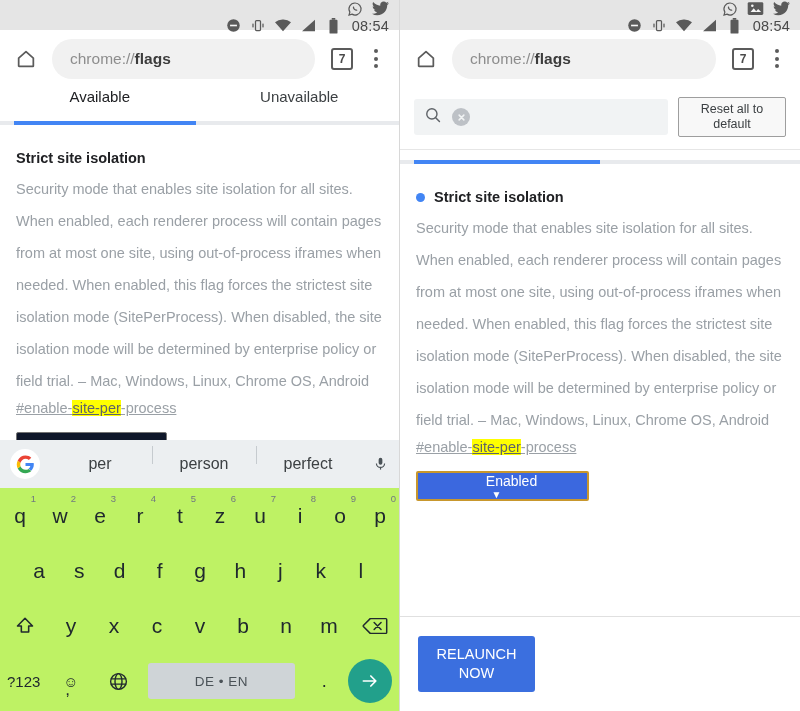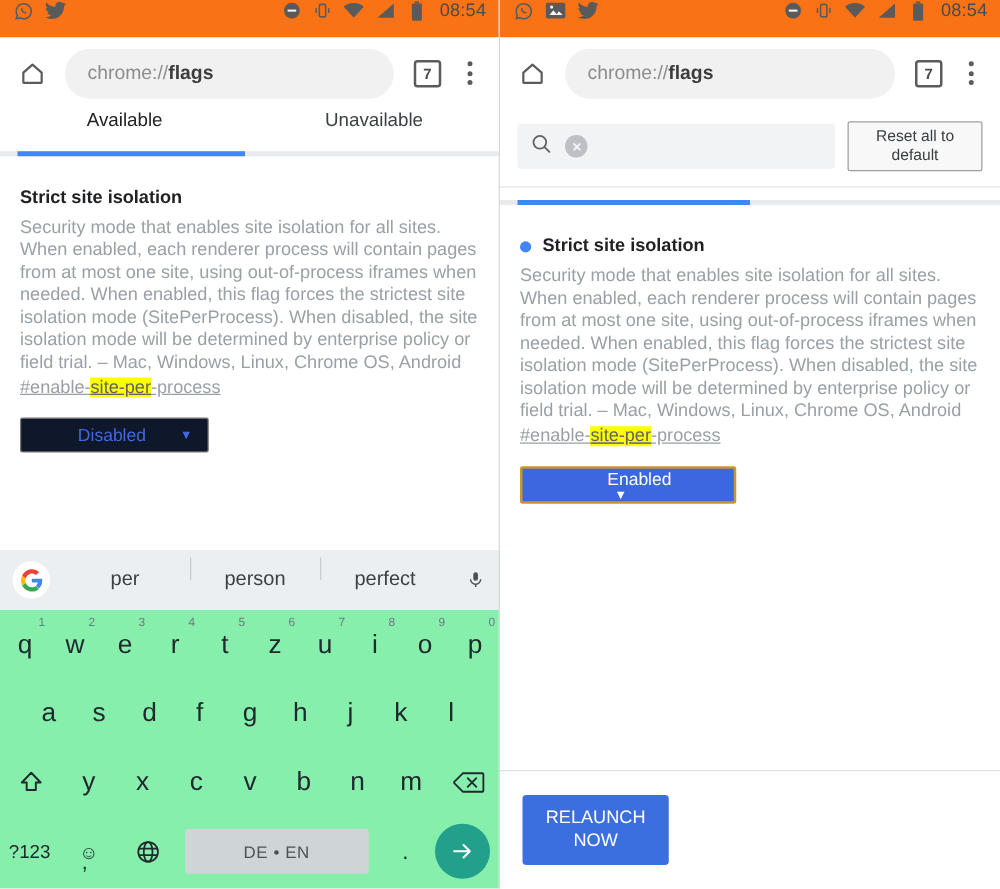--- a/index.html
+++ b/index.html
@@ -8,23 +8,24 @@
     font-family: "Liberation Sans", "DejaVu Sans", sans-serif;
     background: #ffffff;
     overflow: hidden;
   }
   .screens { display: flex; width: 800px; height: 711px; }
   .phone { width: 400px; height: 711px; position: relative; background: #fff; overflow: hidden; }
   .phone.left { border-right: 1px solid #d8d8d8; }
 
   
   .statusbar {
-    height: 30px; background: #f97316;
-    display: flex; align-items: flex-start; padding: 0 10px;
+    height: 30px; background: #e5e5e5;
+    display: flex; align-items: flex-end; padding: 0 10px;
     color: #5a5a5a;
+    flex-direction: column;
   }
   .sb-left { display: flex; align-items: center; gap: 9px; }
   .sb-right { margin-left: auto; display: flex; align-items: center; gap: 8px; }
   .sb-icon { width: 17px; height: 17px; display: inline-flex; align-items: center; justify-content: center; }
   .sb-icon svg { display: block; }
   .sb-time { font-size: 14.5px; color: #4a4a4a; letter-spacing: .2px; margin-left: 2px; }
 
   
   .omnibox {
     height: 57px; background: #fff;
@@ -51,21 +52,21 @@
          font-size: 15px; color: #3c4043; padding-top: 1px; }
   .tab.active { color: #202124; }
   .tabline { height: 4px; background: #e8eaed; position: relative; }
   .tabline .sel { position: absolute; left: 14px; top: 0; width: 182px; height: 4px; background: #4285f4; }
 
   
   .content { padding: 0 16px; }
   .flagtitle { font-size: 14.5px; font-weight: 700; color: #202124; margin-top: 25px; }
   .flagtitle.dotted { display: flex; align-items: center; gap: 9px; }
   .bluedot { width: 9px; height: 9px; border-radius: 50%; background: #4285f4; flex: none; }
-  .flagdesc { font-size: 14.5px; line-height: 18px; color: #9aa0a6; margin-top: 7px; }
+  .flagdesc { font-size: 14.5px; line-height: 32px; color: #9aa0a6; margin-top: 7px; }
   .flaglink { font-size: 14.5px; color: #9aa0a6; text-decoration: underline; margin-top: 3px; }
   .flaglink mark { background: #ffff00; color: #5f6368; text-decoration: underline; }
   .sel-wrap { margin-top: 16px; }
   .fselect {
     width: 151px; height: 28px; border: 1px solid #737373; background: #0f172a;
     border-radius: 2px; display: flex; align-items: center;
     font-size: 14px; color: #4169e1; position: relative;
   }
   .fselect .lbl { flex: 1; text-align: center; padding-left: 18px; }
   .fselect .arrow { font-size: 10px; padding-right: 12px; }
@@ -100,21 +101,21 @@
     display: flex; align-items: center; padding: 0 18px; gap: 14px;
   }
   .rl-text { flex: 1; font-size: 14.5px; line-height: 21px; color: #3c4043; }
   .rl-btn {
     width: 117px; height: 56px; background: #3b6fdf; color: #fff; border-radius: 3px;
     display: flex; align-items: center; justify-content: center; text-align: center;
     font-size: 14.5px; line-height: 19px;
   }
 
   
-  .keyboard { position: absolute; left: 0; bottom: 0; width: 400px; height: 271px; background: #86efac; }
+  .keyboard { position: absolute; left: 0; bottom: 0; width: 400px; height: 271px; background: #bef264; }
   .suggestbar { height: 48px; display: flex; align-items: center; background: #eceff1; }
   .glogo { width: 30px; height: 30px; border-radius: 50%; background: #fff; margin: 0 8px 0 10px;
            display: flex; align-items: center; justify-content: center; flex: none; }
   .suggest { flex: 1; text-align: center; font-size: 16px; color: #3c4043; position: relative; }
   .suggest + .suggest::before {
     content: ""; position: absolute; left: 0; top: -9px; width: 1px; height: 18px; background: #c6cbcf;
   }
   .mic { width: 40px; display: flex; align-items: center; justify-content: center; flex: none; }
   .krow { display: flex; align-items: center; justify-content: center; height: 55px; }
   .key {

